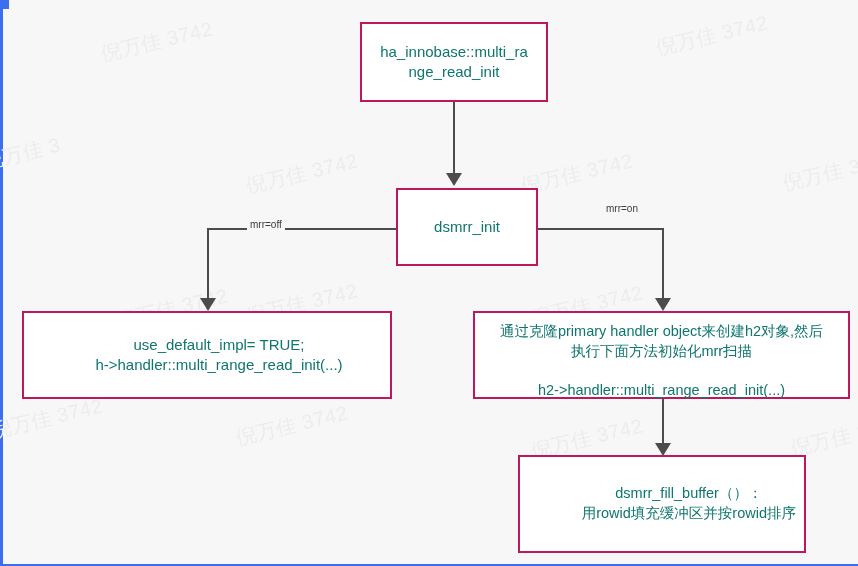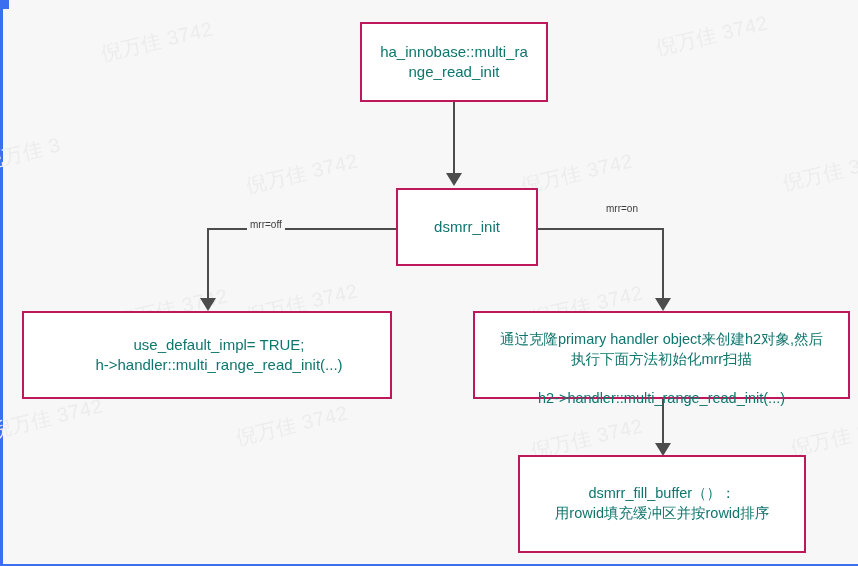--- a/index.html
+++ b/index.html
@@ -143,25 +143,25 @@
 
   <div class="node" style="left:396px; top:188px; width:142px; height:78px;justify-content:center;">
     <span class="txt">dsmrr_init</span>
   </div>
 
   <div class="node" style="left:22px; top:311px; width:370px; height:88px;padding-left:24px;">
     <span class="txt">use_default_impl= TRUE;
 h-&gt;handler::multi_range_read_init(...)</span>
   </div>
 
-  <div class="node node-cjk" style="left:473px; top:311px; width:377px; height:88px; align-items:flex-start; padding-top:17px;">
+  <div class="node node-cjk" style="left:473px; top:311px; width:377px; height:88px; align-items:flex-start; padding-top:9px;">
     <span class="txt">通过克隆primary handler object来创建h2对象,然后
 执行下面方法初始化mrr扫描
 
 h2-&gt;handler::multi_range_read_init(...)</span>
   </div>
 
-  <div class="node node-cjk" style="left:518px; top:455px; width:288px; height:98px;">
+  <div class="node node-cjk" style="left:518px; top:455px; width:288px; height:98px;justify-content:flex-end;">
     <span class="txt">dsmrr_fill_buffer（）：
 用rowid填充缓冲区并按rowid排序</span>
   </div>
 
 </div>
 
 </body></html>

